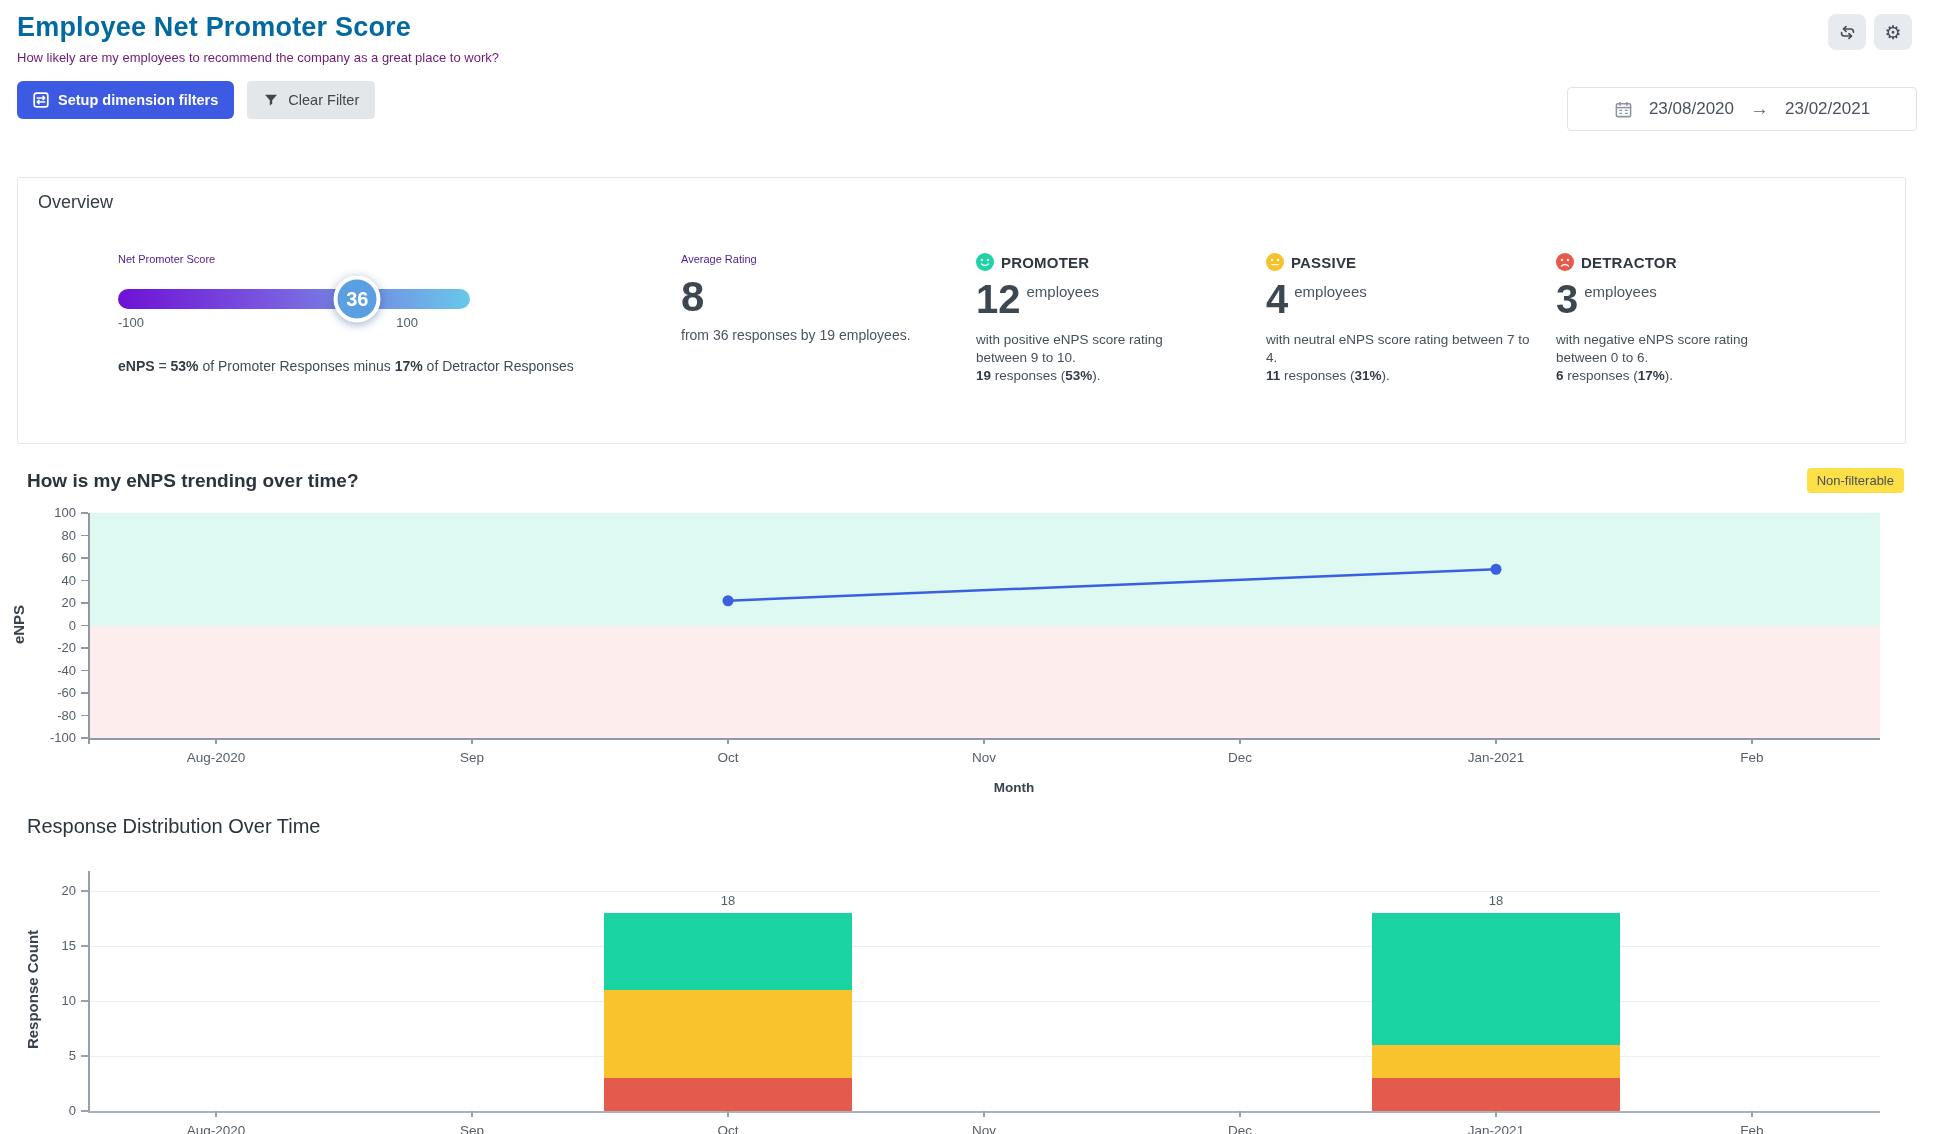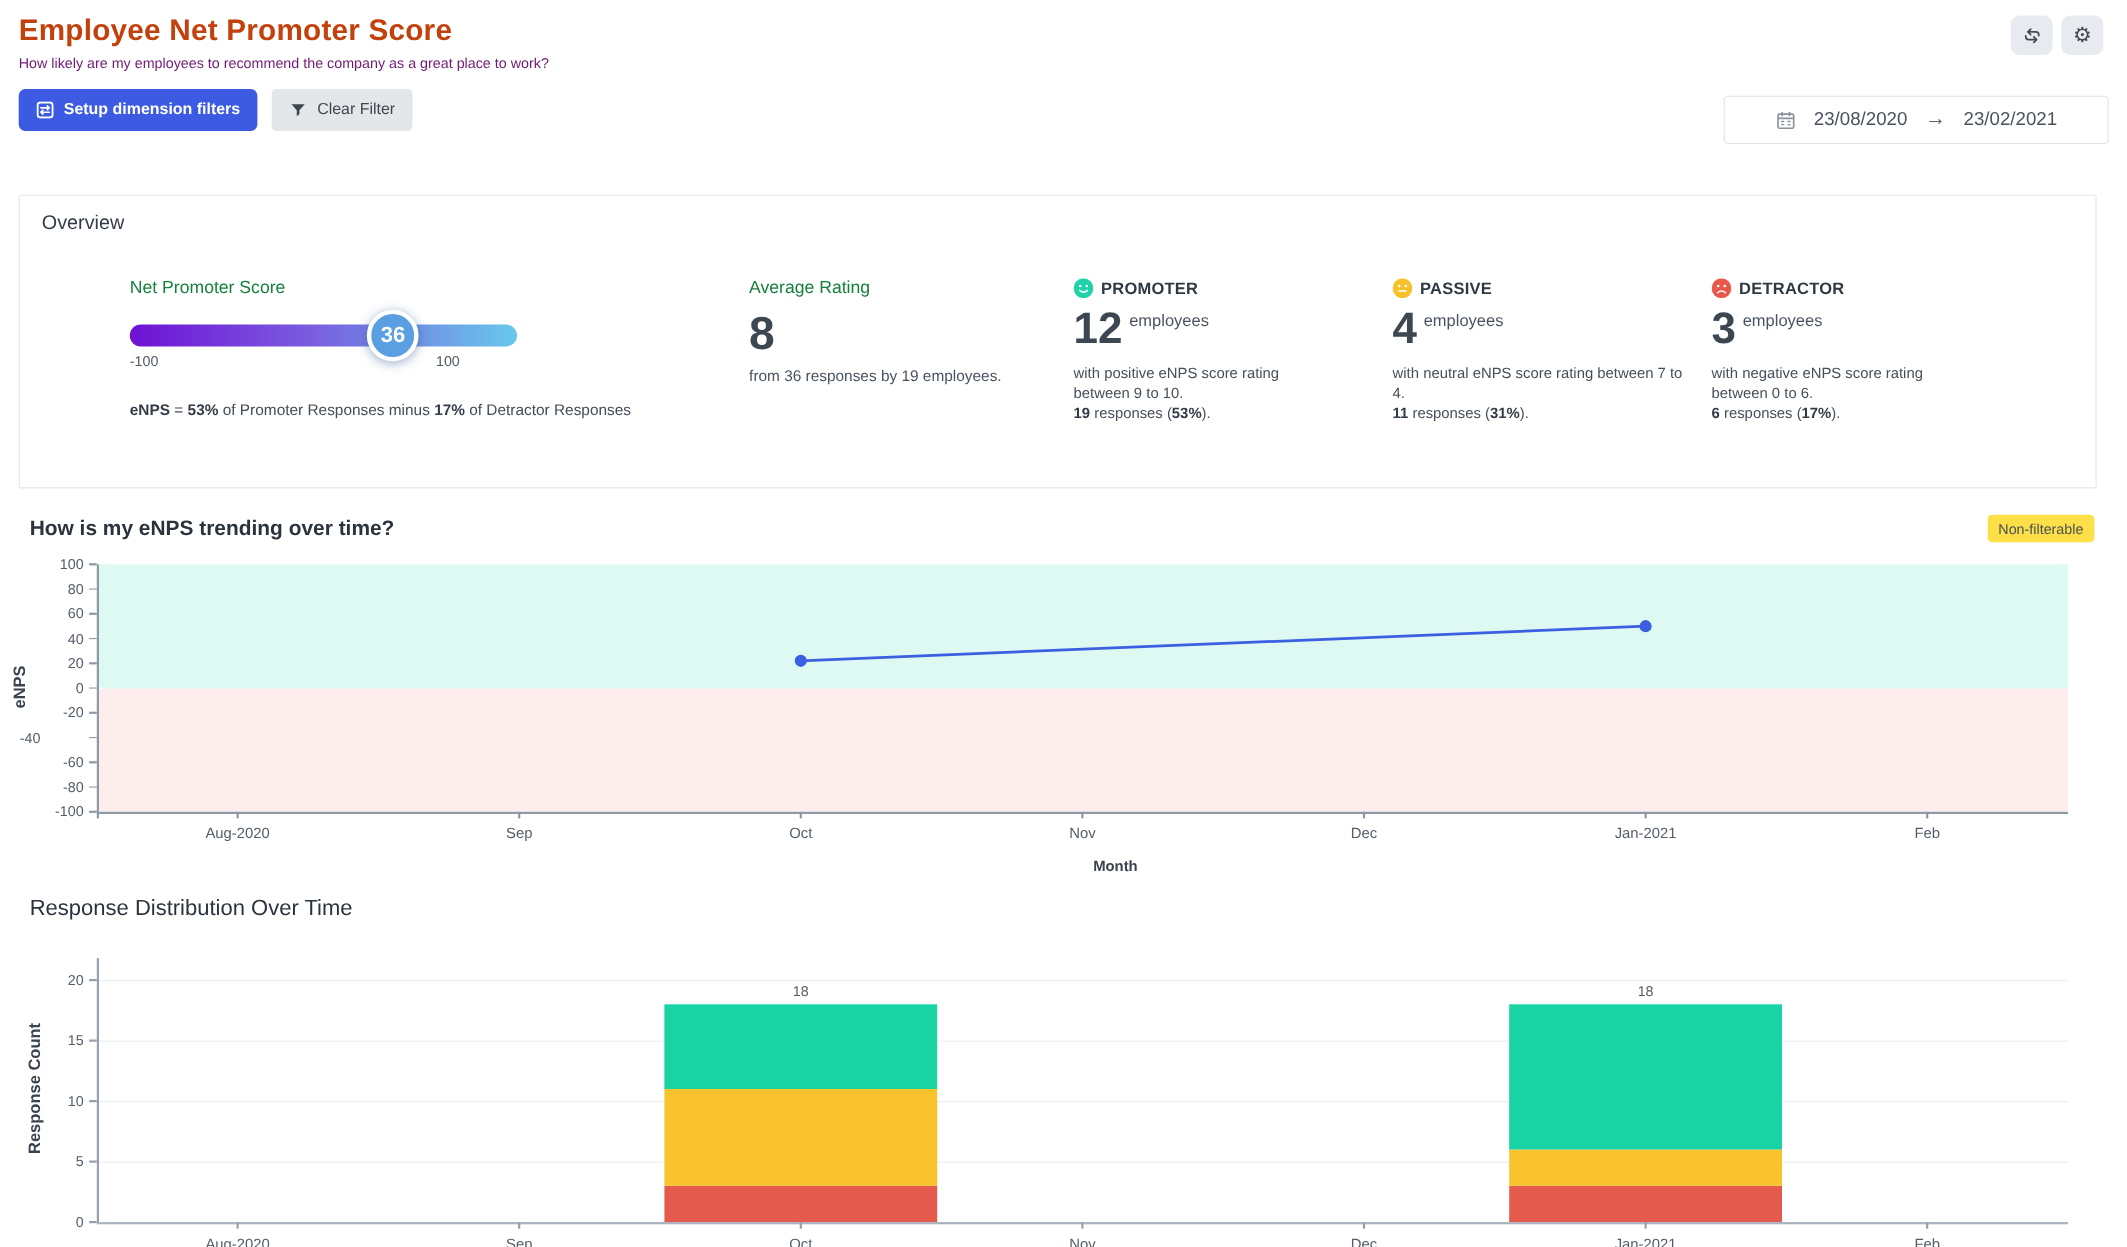--- a/index.html
+++ b/index.html
@@ -3,21 +3,21 @@
 <meta charset="utf-8">
 <style>
   * { box-sizing: border-box; }
   html,body { margin:0; padding:0; background:#fff; }
   .page {
     position:relative; width:1934px; height:1134px; overflow:hidden;
     font-family:"Liberation Sans", sans-serif; color:#39424d; background:#fff;
   }
   
   .topbar { display:flex; justify-content:space-between; align-items:flex-start; padding:12px 22px 0 17px; }
-  .page-title { margin:0; font-size:27px; font-weight:700; color:#c2410c; letter-spacing:.2px; }
+  .page-title { margin:0; font-size:27px; font-weight:700; color:#0369a1; letter-spacing:.2px; }
   .page-subtitle { margin:7px 0 0 0; font-size:13px; color:#701a75; }
   .top-actions { display:flex; gap:8px; margin-top:2px; }
   .icon-btn {
     width:38px; height:36px; border:none; border-radius:8px; background:#e7ebef;
     display:flex; align-items:center; justify-content:center; cursor:pointer; color:#414b57;
   }
   .icon-btn .glyph { font-size:19px; line-height:1; color:#414b57; }
   
   .filter-row { display:flex; align-items:flex-start; margin:16px 17px 0 17px; }
   .btn { display:flex; align-items:center; gap:9px; height:38px; padding:0 16px; border:none; border-radius:6px;
@@ -33,21 +33,21 @@
   
   .overview-card { margin:46px 28px 0 17px; border:1px solid #e4e7eb; border-radius:2px; padding:14px 20px 16px 20px; height:267px; }
   .overview-title { margin:0; font-size:18px; font-weight:500; color:#333b46; }
   .overview-grid { position:relative; height:210px; }
   .ov-col { position:absolute; top:40px; }
   .col-nps { left:80px; width:460px; }
   .col-avg { left:643px; width:270px; }
   .col-promoter { left:938px; width:250px; }
   .col-passive { left:1228px; width:280px; }
   .col-detractor { left:1518px; width:250px; }
-  .ov-label { font-size:16px; color:#15803d; }
+  .ov-label { font-size:11px; color:#4c1d95; }
   .nps-slider { position:relative; width:352px; height:20px; margin-top:24px; }
   .nps-track { width:100%; height:100%; border-radius:10px; background:linear-gradient(90deg,#6e12d4 0%,#7a5ae0 45%,#68c8ea 100%); }
   .nps-thumb {
     position:absolute; top:50%; transform:translate(-50%,-50%); width:47px; height:47px; border-radius:50%;
     background:#5b9fe3; border:4px solid #fff; box-shadow:0 2px 10px rgba(40,80,140,.45);
     display:flex; align-items:center; justify-content:center; color:#fff; font-size:20px; font-weight:700;
   }
   .nps-scale { display:flex; justify-content:space-between; width:300px; margin-top:6px; font-size:13px; color:#515b66; }
   .nps-formula { margin-top:28px; font-size:14px; color:#424c57; }
   .nps-formula b { color:#333b46; }
@@ -221,21 +221,21 @@
       <div class="tick-label" style="position: absolute; left: 18px; top: 45px; width: 58px; text-align: right;">60</div>
       <div style="position: absolute; left: 81px; top: 52.25px; width: 7px; height: 1.5px; background: rgb(143, 153, 165);"></div>
       <div class="tick-label" style="position: absolute; left: 18px; top: 67.5px; width: 58px; text-align: right;">40</div>
       <div style="position: absolute; left: 81px; top: 74.75px; width: 7px; height: 1.5px; background: rgb(143, 153, 165);"></div>
       <div class="tick-label" style="position: absolute; left: 18px; top: 90px; width: 58px; text-align: right;">20</div>
       <div style="position: absolute; left: 81px; top: 97.25px; width: 7px; height: 1.5px; background: rgb(143, 153, 165);"></div>
       <div class="tick-label" style="position: absolute; left: 18px; top: 112.5px; width: 58px; text-align: right;">0</div>
       <div style="position: absolute; left: 81px; top: 119.75px; width: 7px; height: 1.5px; background: rgb(143, 153, 165);"></div>
       <div class="tick-label" style="position: absolute; left: 18px; top: 135px; width: 58px; text-align: right;">-20</div>
       <div style="position: absolute; left: 81px; top: 142.25px; width: 7px; height: 1.5px; background: rgb(143, 153, 165);"></div>
-      <div class="tick-label" style="position: absolute; left: 18px; top: 157.5px; width: 58px; ">-40</div>
+      <div class="tick-label" style="position: absolute; left: 18px; top: 157.5px; width: 58px; text-align: right;">-40</div>
       <div style="position: absolute; left: 81px; top: 164.75px; width: 7px; height: 1.5px; background: rgb(143, 153, 165);"></div>
       <div class="tick-label" style="position: absolute; left: 18px; top: 180px; width: 58px; text-align: right;">-60</div>
       <div style="position: absolute; left: 81px; top: 187.25px; width: 7px; height: 1.5px; background: rgb(143, 153, 165);"></div>
       <div class="tick-label" style="position: absolute; left: 18px; top: 202.5px; width: 58px; text-align: right;">-80</div>
       <div style="position: absolute; left: 81px; top: 209.75px; width: 7px; height: 1.5px; background: rgb(143, 153, 165);"></div>
       <div class="tick-label" style="position: absolute; left: 18px; top: 225px; width: 58px; text-align: right;">-100</div>
       <div style="position: absolute; left: 81px; top: 232.25px; width: 7px; height: 1.5px; background: rgb(143, 153, 165);"></div>
       <div style="position: absolute; left: 88px; top: 8px; width: 1.5px; height: 231px; background: rgb(143, 153, 165);"></div>
       <div style="position: absolute; left: 88px; top: 233px; width: 1792px; height: 1.5px; background: rgb(143, 153, 165);"></div>
       <div style="position: absolute; left: 215.25px; top: 233px; width: 1.5px; height: 6px; background: rgb(143, 153, 165);"></div>

